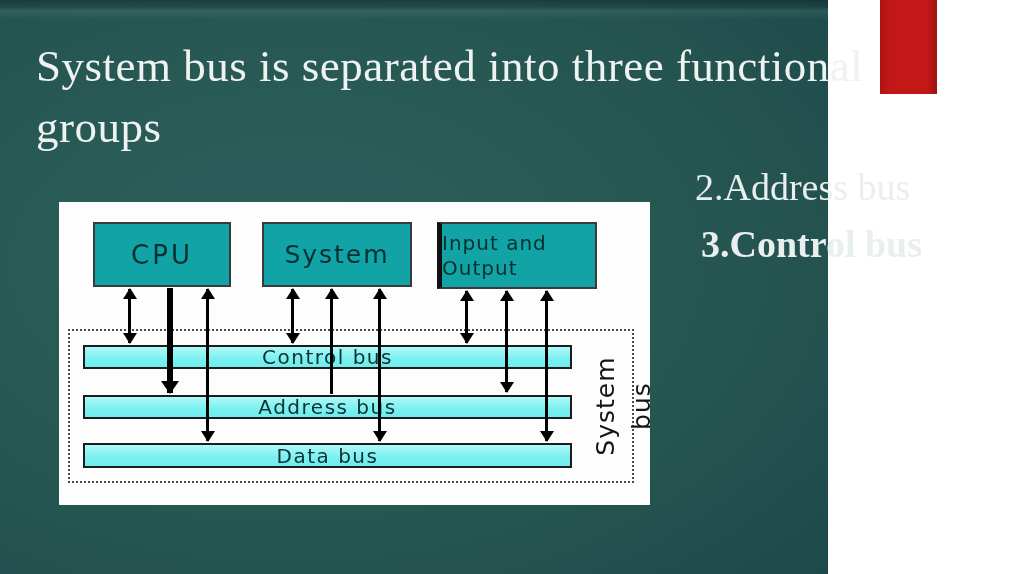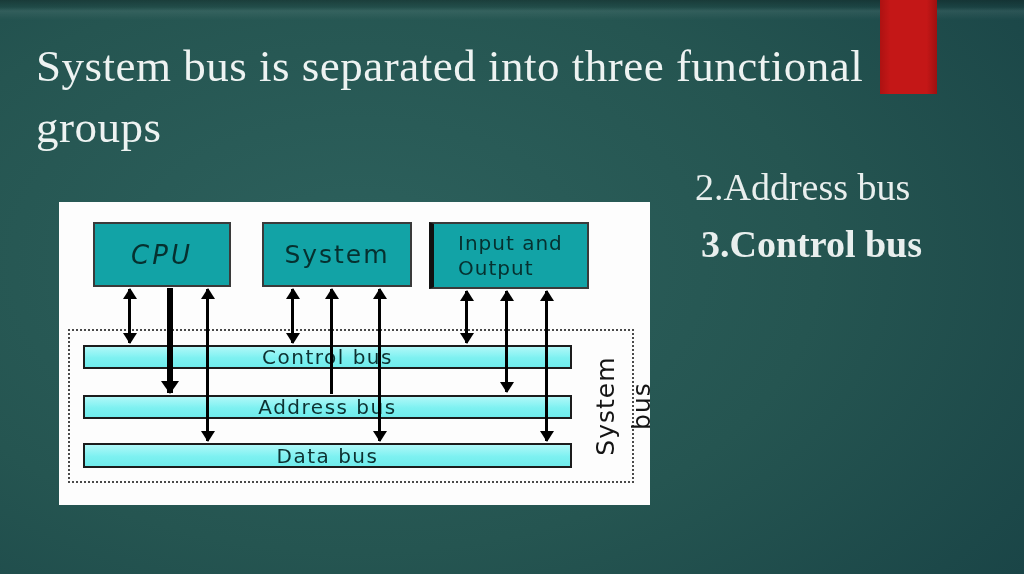--- a/index.html
+++ b/index.html
@@ -1,19 +1,19 @@
 <!DOCTYPE html>
 <html><head>
 <meta charset="utf-8">
 <style>
   html,body{margin:0;padding:0;}
   body{width:1024px;height:574px;overflow:hidden;}
 
   .slide{
-    position:relative;width:1024px;height:574px;
+    position:relative;width:828px;height:574px;
     background:
       linear-gradient(180deg, rgba(0,0,0,.28) 0px, rgba(0,0,0,.10) 7px, rgba(255,255,255,.07) 11px, rgba(255,255,255,0) 20px),
       radial-gradient(1150px 720px at 35% 46%, #2d615d 0%, #255551 40%, #1a4547 72%, #103339 100%);
     font-family:"Liberation Serif", serif;
   }
 
   
   .accent{
     position:absolute;left:880px;top:0;width:57px;height:94px;
     background:linear-gradient(90deg,#ad1212 0%, #c41717 18%, #c41717 82%, #9e1010 100%);
@@ -41,25 +41,25 @@
     background:#fdfdfd;z-index:2;
     font-family:"DejaVu Sans", sans-serif;
   }
 
   
   .comp{
     position:absolute;top:20px;height:65px;
     background:#12a3a6;border:2px solid #3a3a3a;box-sizing:border-box;
     color:#06302f;display:flex;align-items:center;justify-content:center;
   }
-  .comp.cpu{left:34px;width:138px;font-size:26px;letter-spacing:3px;font-style:italic;}
+  .comp.cpu{left:34px;width:138px;font-size:26px;letter-spacing:3px;}
   .comp.memory{left:203px;width:150px;font-size:25px;letter-spacing:2px;}
   .comp.io{
-    left:370px;width:160px;height:67px;border-left:5px solid #111;
-    justify-content:flex-start;padding-left:24px;font-size:20px;line-height:25px;
+    left:378px;width:160px;height:67px;border-left:5px solid #111;
+    justify-content:flex-start;padding-left:0;font-size:20px;line-height:25px;
     letter-spacing:1px;
   }
 
   
   .dashedbox{
     position:absolute;left:9px;top:127px;width:566px;height:154px;
     border:2px dotted #4a4a4a;box-sizing:border-box;z-index:1;
   }
 
   

